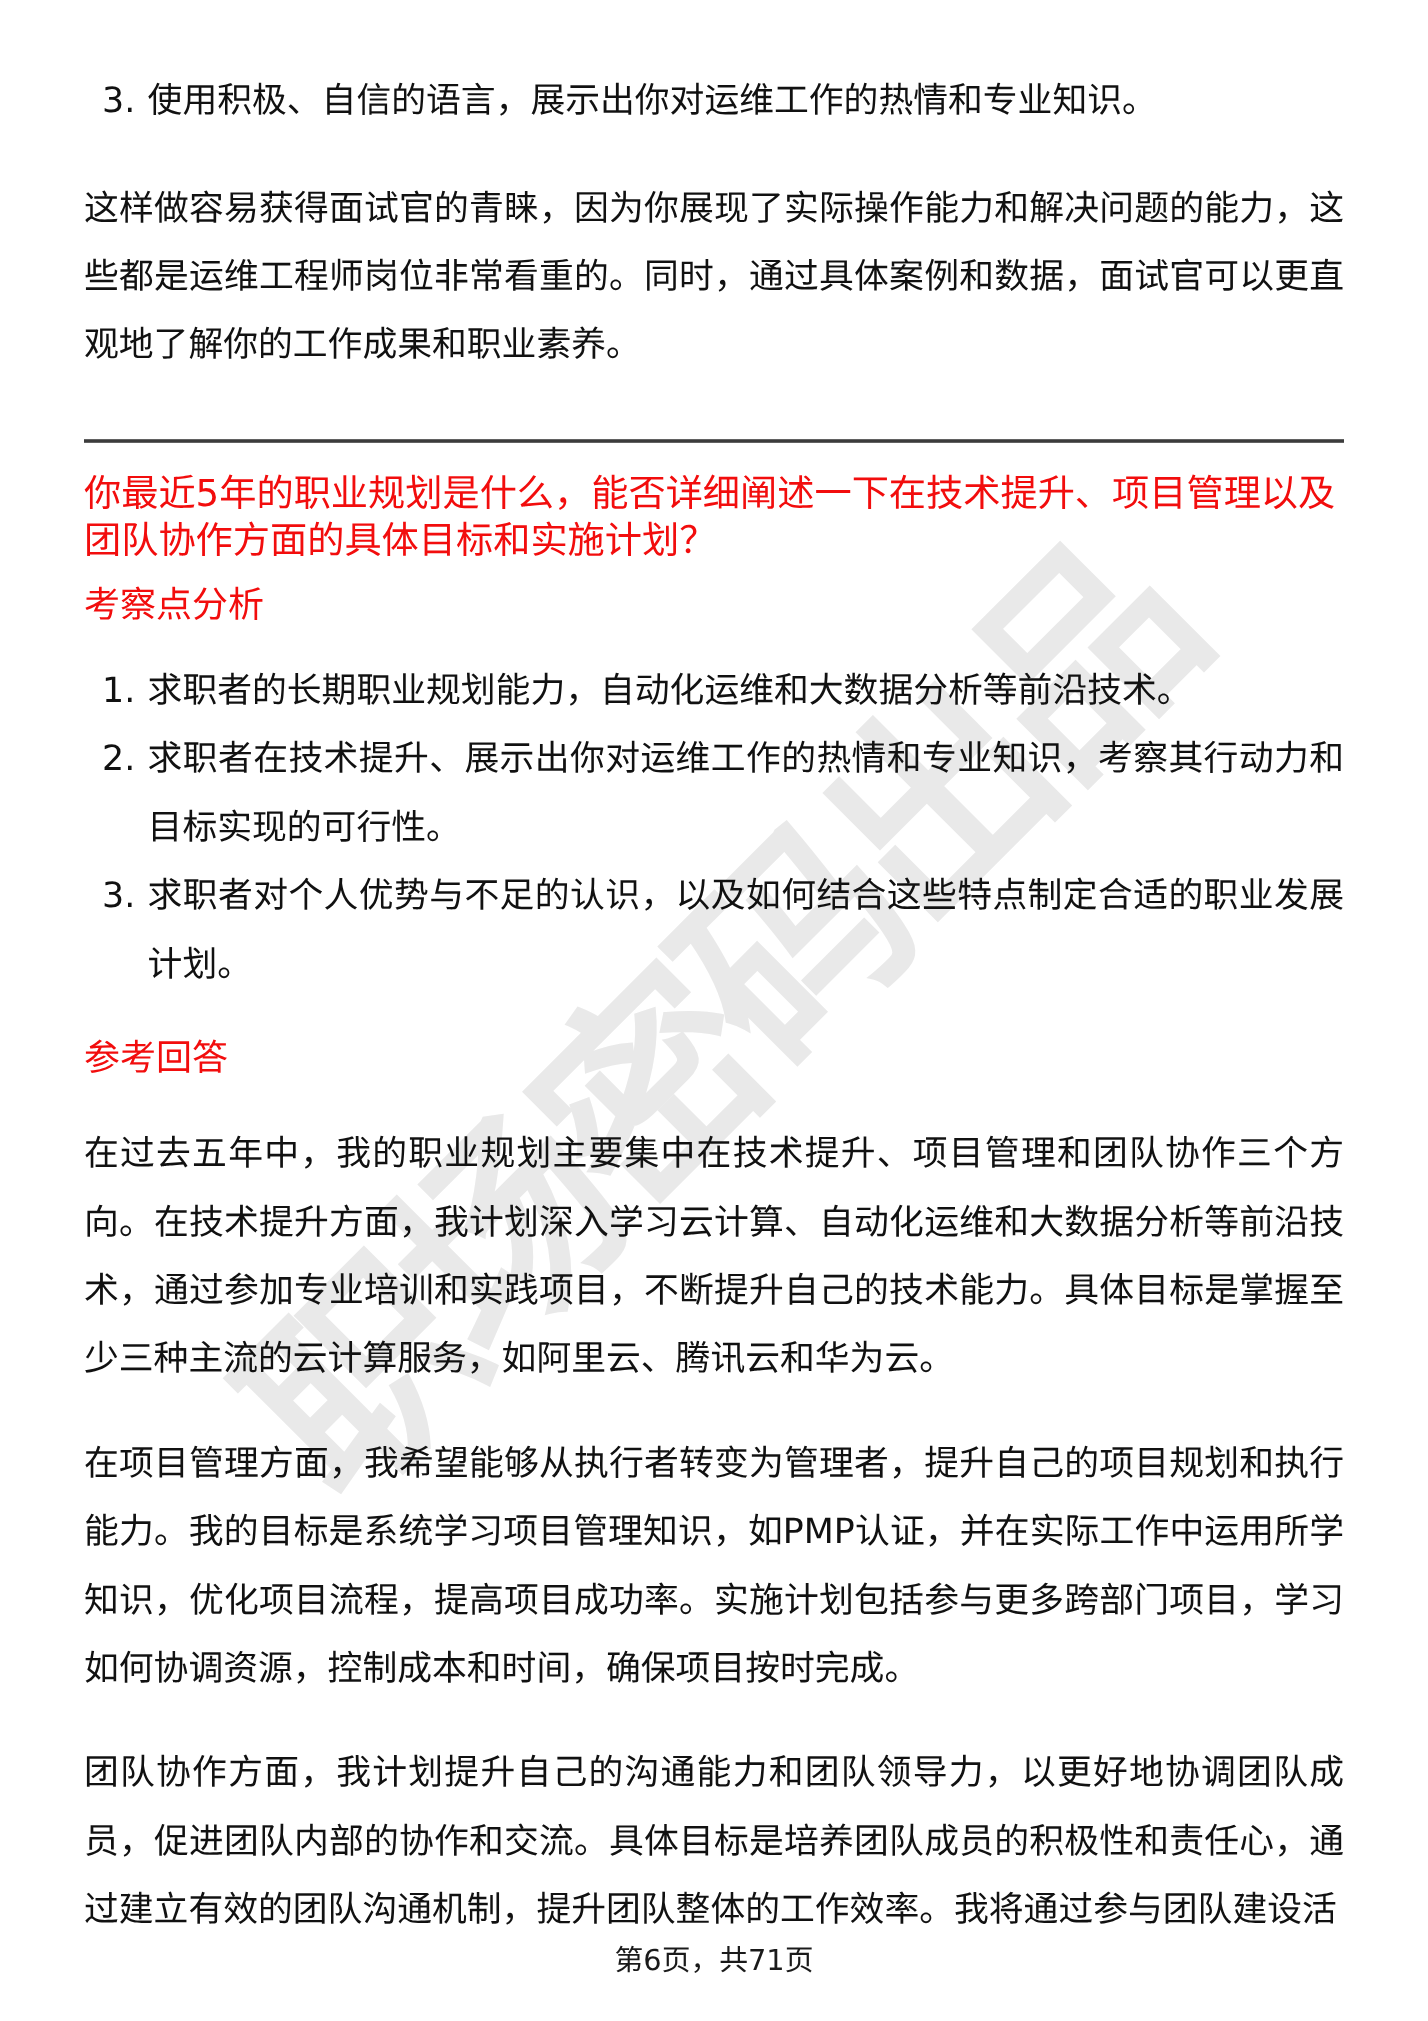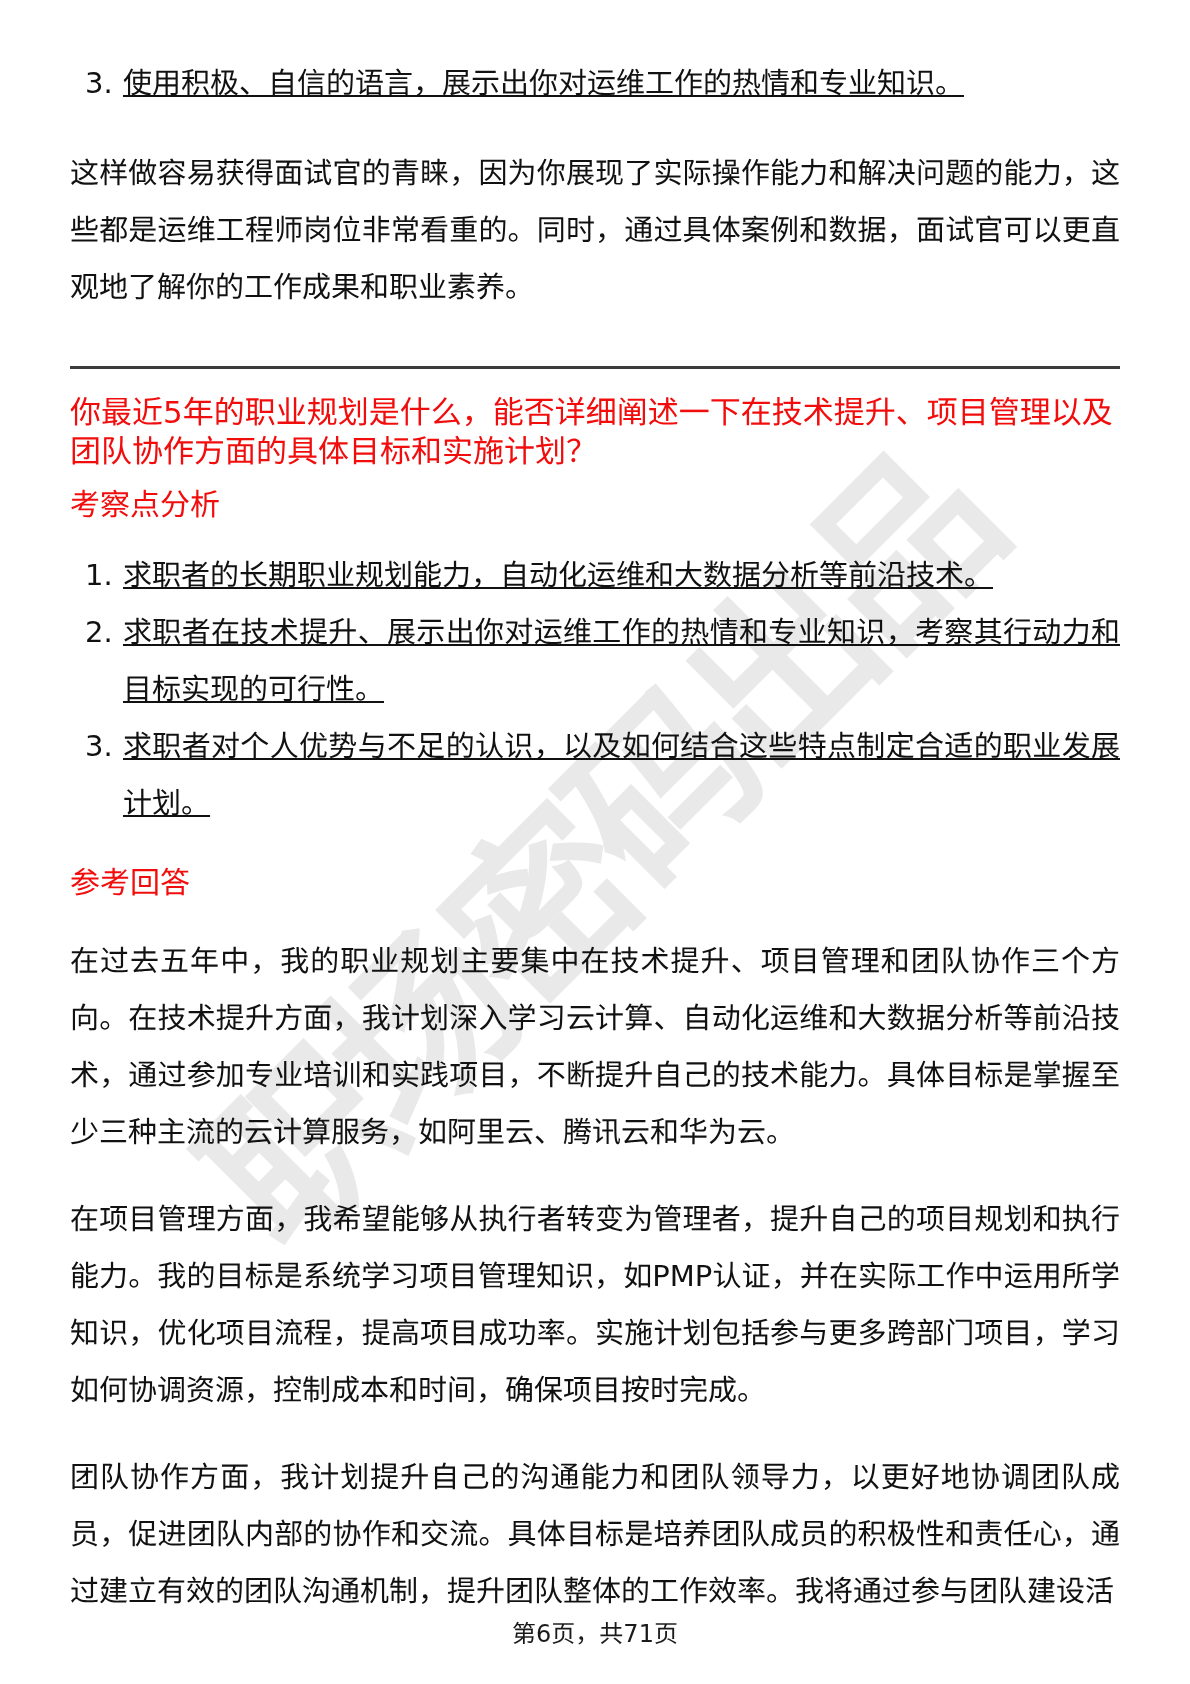--- a/index.html
+++ b/index.html
@@ -53,21 +53,20 @@
   }
   .list-row .num{
     flex:none;
     width:38px;
     margin-left:15px;
     text-align:left;
   }
   .list-row .li-text{
     flex:1;
     text-align:justify;
-    text-decoration:underline;
   }
   .li-top{margin-top:56px;line-height:55px;}
   .para-top{margin-top:34px;}
   .divider{
     margin-top:50px;
     border:none;
     border-top:3px solid var(--divider);
     width:100%;
   }
   .question{

